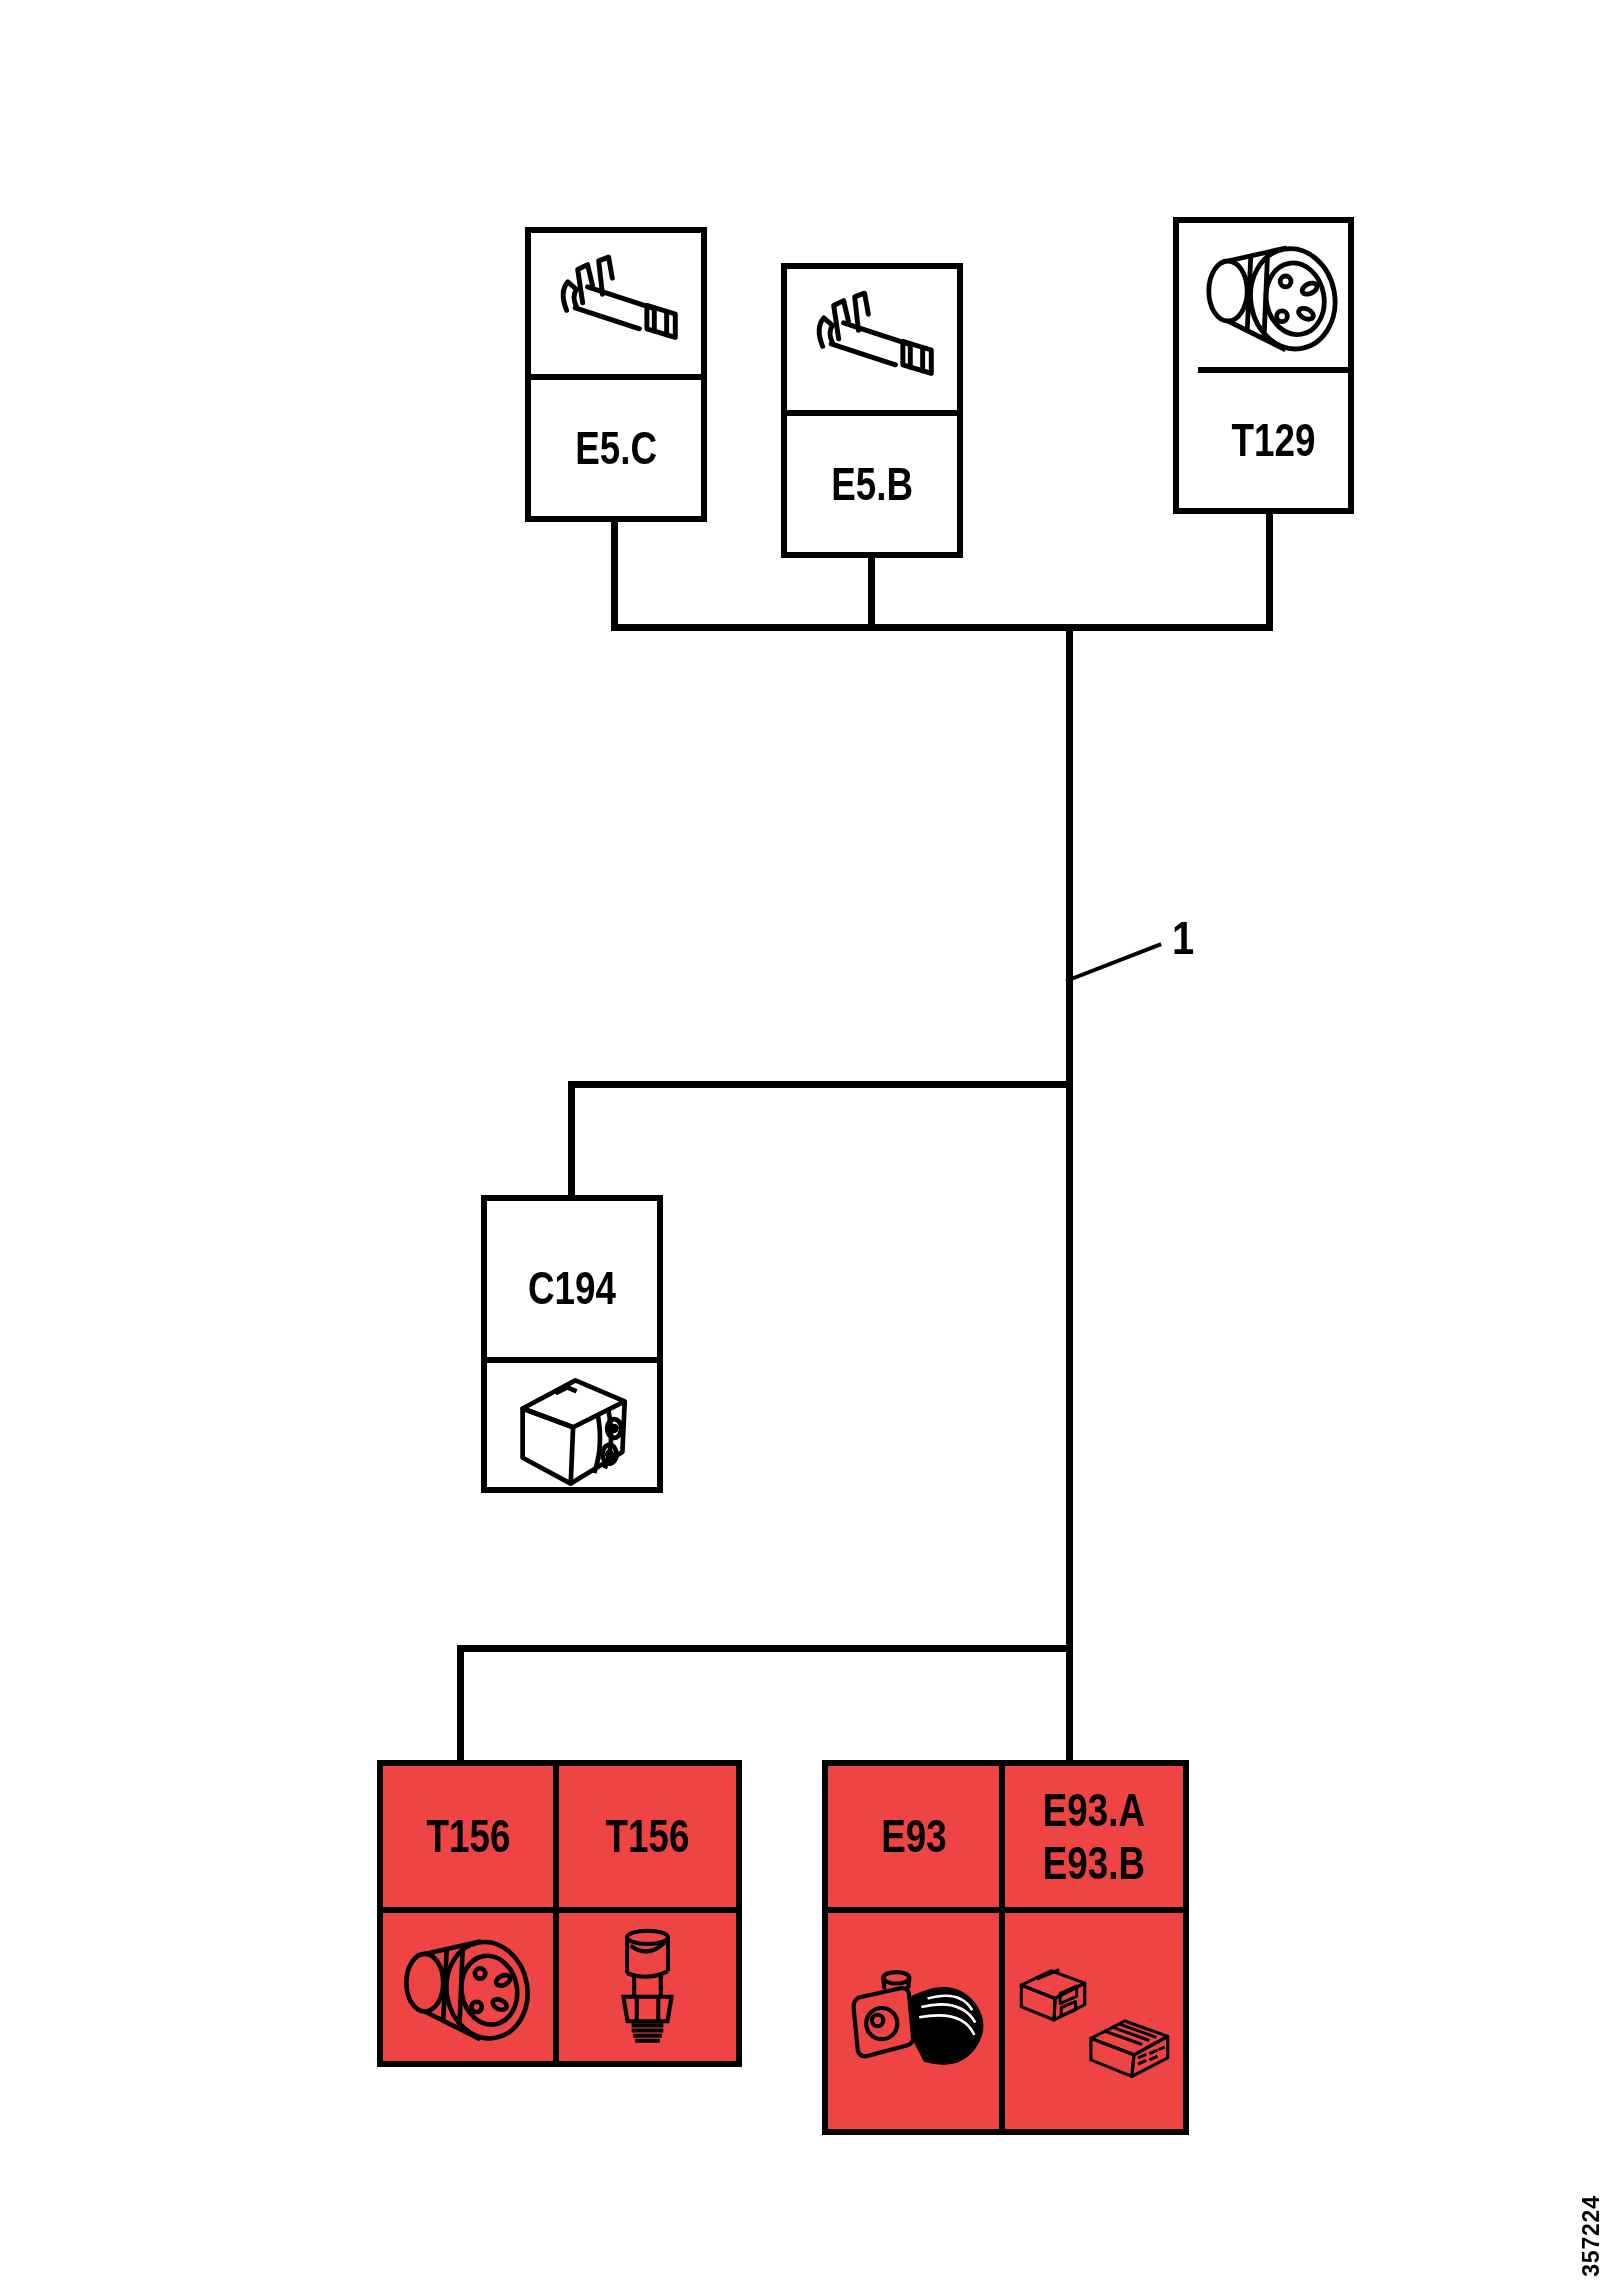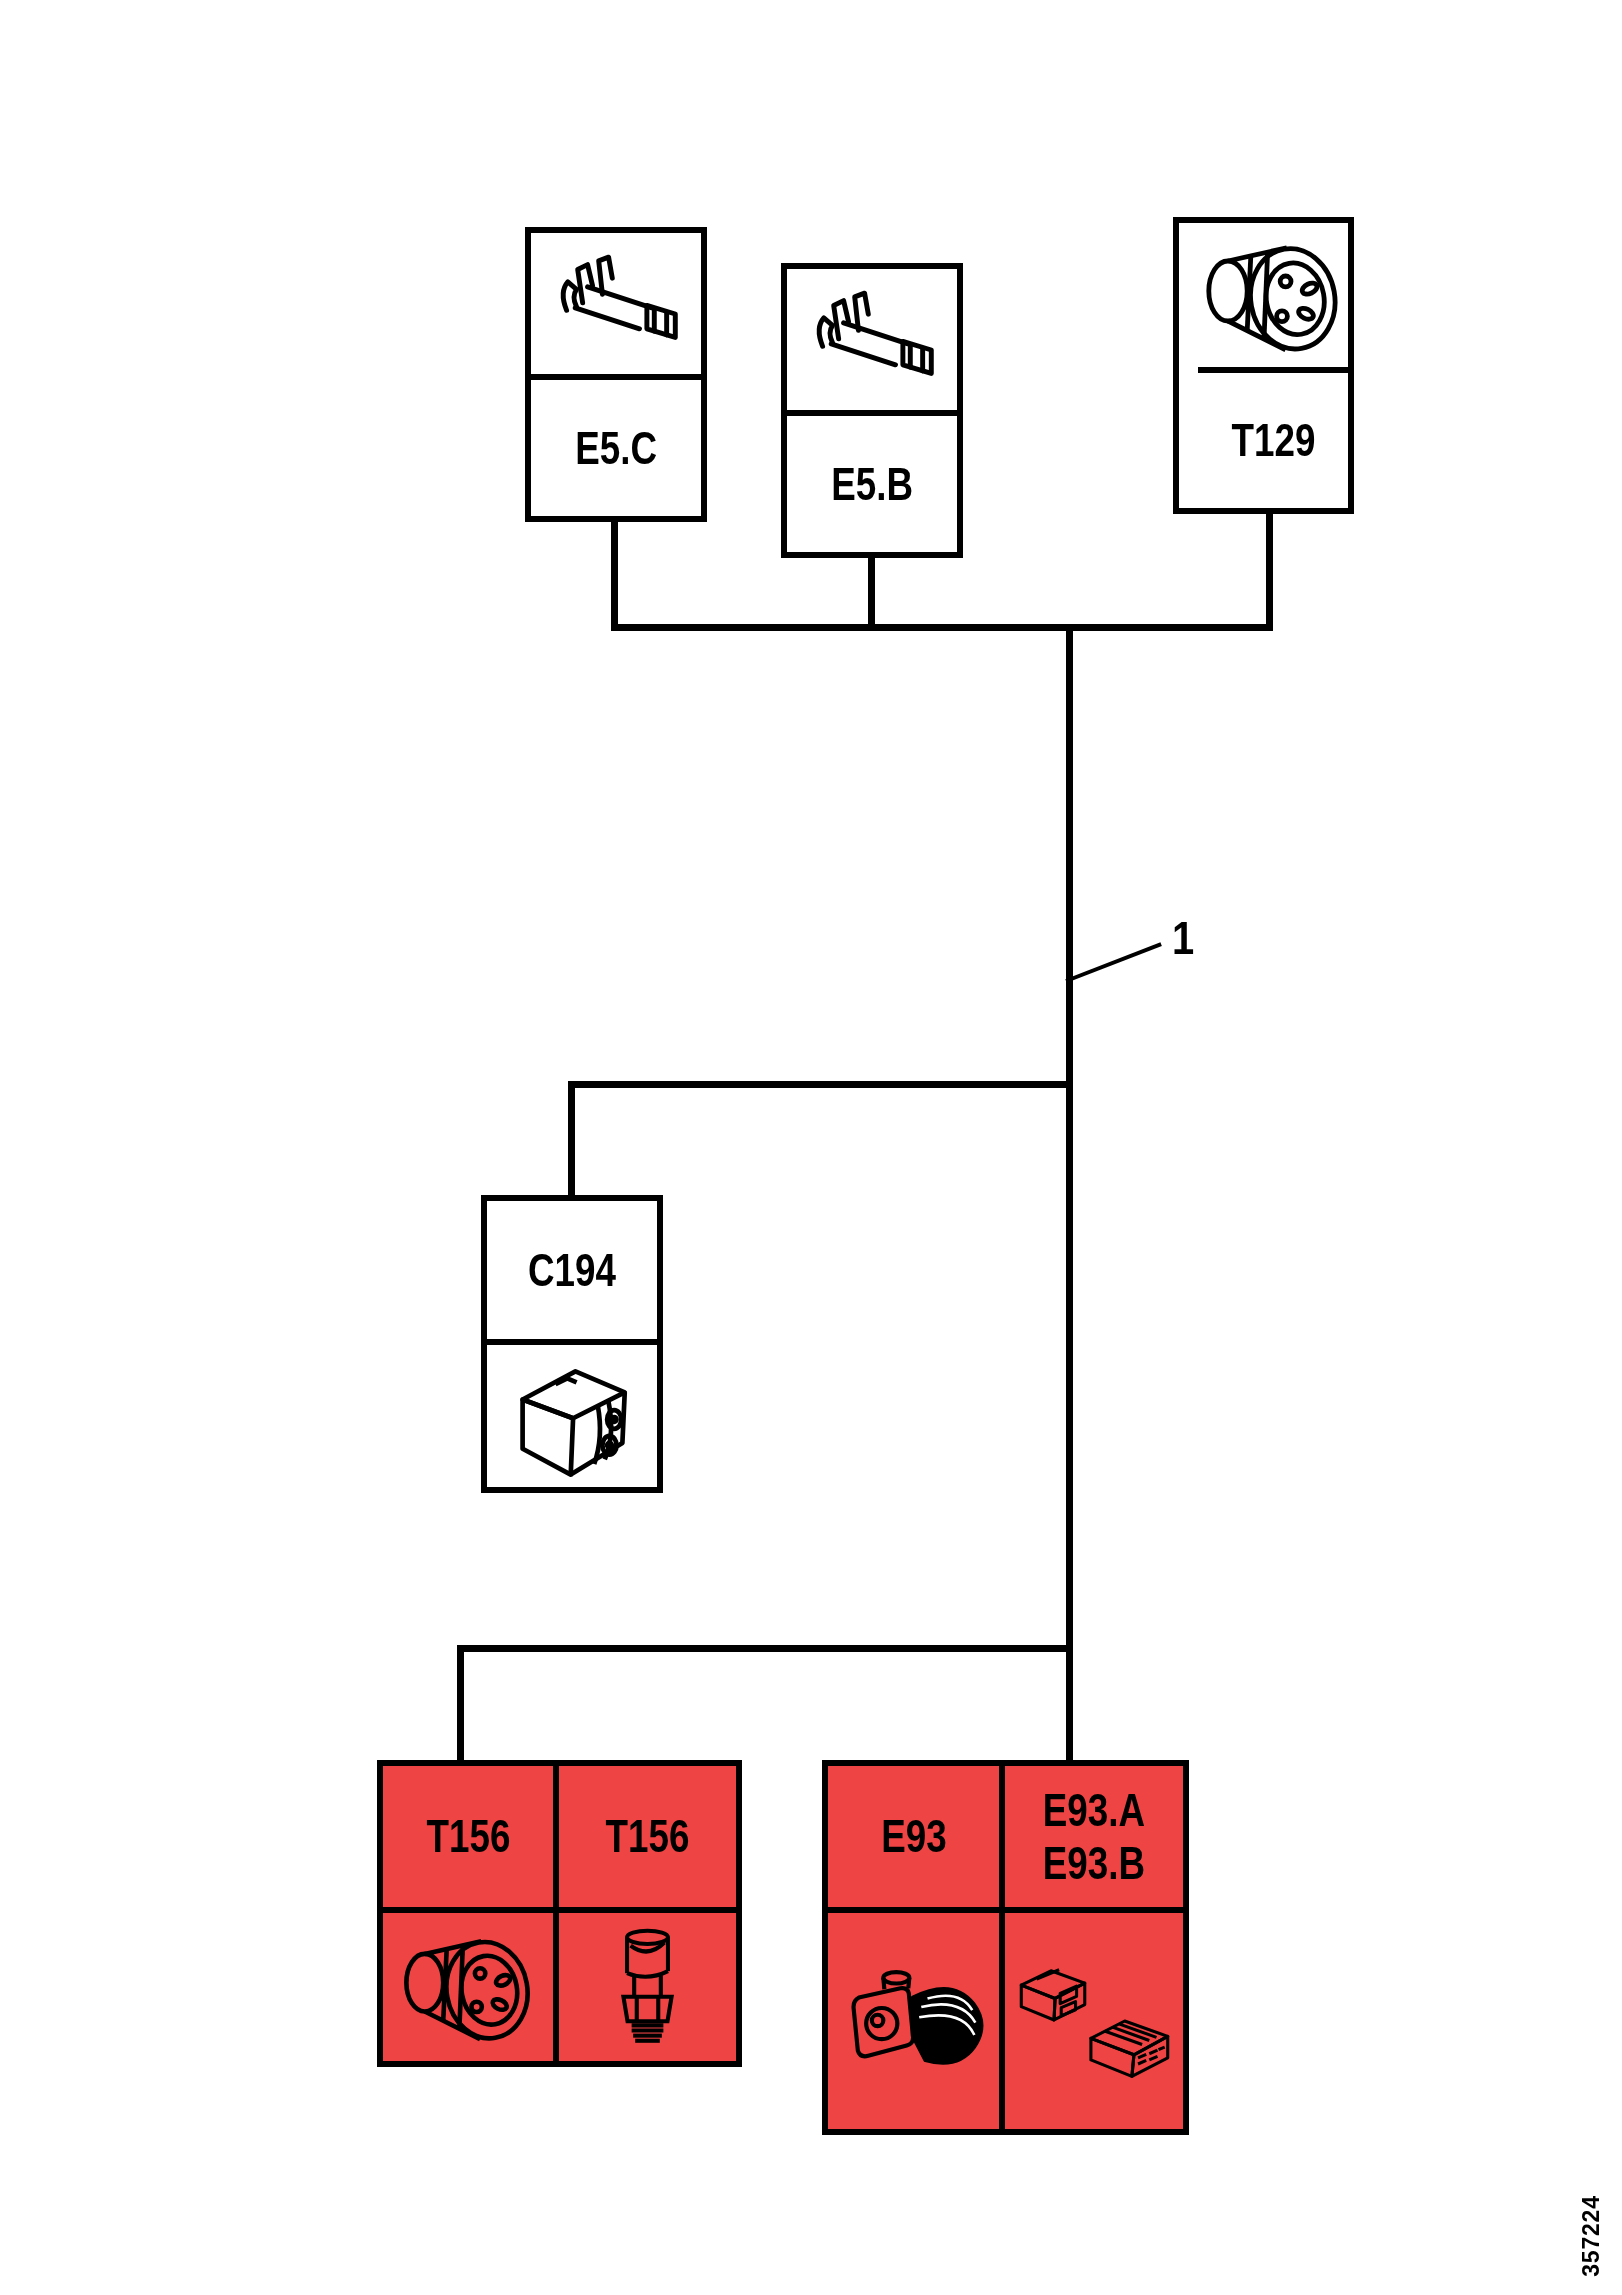--- a/index.html
+++ b/index.html
@@ -28,21 +28,21 @@
   .cell {
     display: flex;
     align-items: center;
     justify-content: center;
     box-sizing: border-box;
     overflow: hidden;
   }
   .cell-img { flex: 0 0 auto; }
   .cell-label { flex: 1 1 auto; }
   .divider-top { border-top: 6.1px solid #000; }
-  .divider-bottom { border-bottom: 6.1px solid #000; }
+  .divider-bottom { border-bottom: 6.1px solid #000; margin-top: 18px; }
 
   .gridbox {
     position: absolute;
     border: 6.1px solid #000;
     background: #ef4444;
     box-sizing: border-box;
     display: grid;
   }
   .gcell {
     display: flex;

